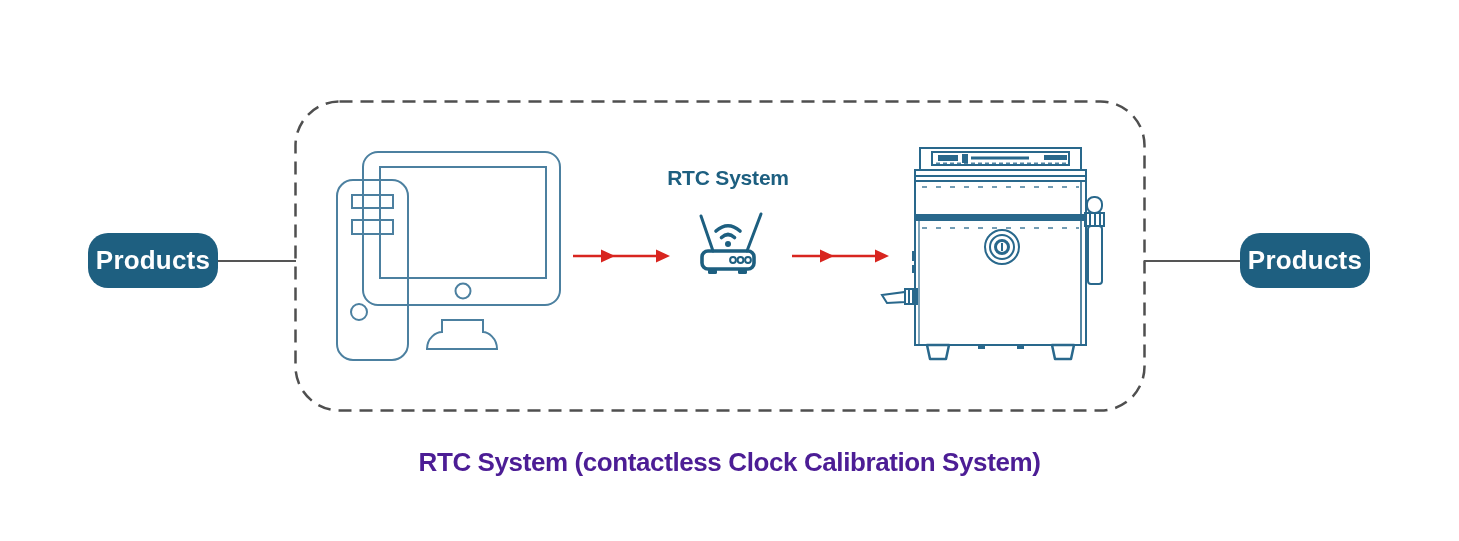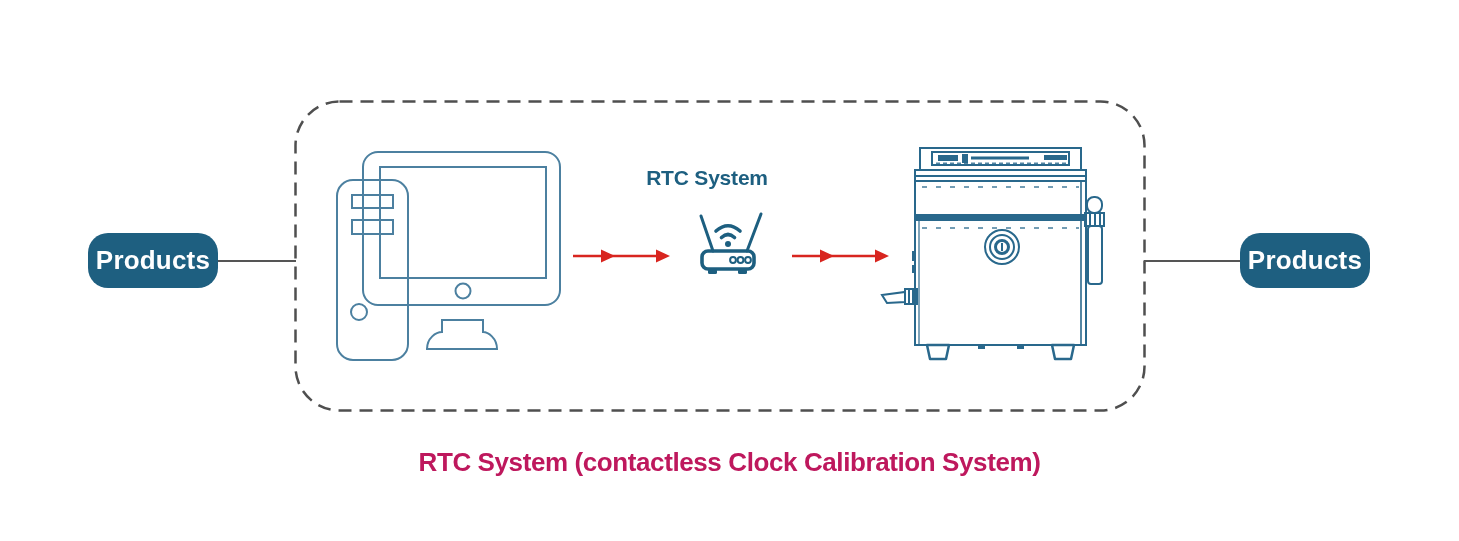--- a/index.html
+++ b/index.html
@@ -13,21 +13,21 @@
     display:flex;align-items:center;justify-content:center;
     color:#ffffff;font-size:26px;font-weight:700;letter-spacing:.2px;
   }
   .connector{height:2px;background:#555555;}
   .router-label{
     width:220px;text-align:center;color:#1d5f80;
     font-size:21px;font-weight:700;letter-spacing:-.2px;
   }
   .caption{
     left:0;top:447px;width:1459px;text-align:center;
-    color:#be185d;font-size:26px;font-weight:700;letter-spacing:-.4px;
+    color:#4c1d95;font-size:26px;font-weight:700;letter-spacing:-.4px;
   }
   svg{display:block;}
   .pc-stroke{stroke:#4c80a0;stroke-width:2;fill:none;}
   .mc{stroke:#29688c;stroke-width:2;fill:none;}
   .mc-fill{fill:#29688c;stroke:none;}
   .rt-stroke{stroke:#1d5f80;fill:none;stroke-linecap:round;}
   .rt-fill{fill:#1d5f80;stroke:none;}
   .arrow-line{stroke:#d8251f;stroke-width:2.5;}
   .arrow-head{fill:#d8251f;}
 </style>
@@ -63,21 +63,21 @@
     <rect class="pc-stroke" x="19" y="74" width="41" height="14"></rect>
     <circle class="pc-stroke" cx="26" cy="166" r="8"></circle>
   </svg>
 
   <svg class="abs" style="left:573px;top:248px;" width="98" height="16" viewBox="0 0 98 16">
     <line class="arrow-line" x1="0" y1="8" x2="88" y2="8"></line>
     <polygon class="arrow-head" points="28,1.5 42,8 28,14.5"></polygon>
     <polygon class="arrow-head" points="83,1.5 97,8 83,14.5"></polygon>
   </svg>
 
-  <div class="abs router-label" style="left:597px;top:166px;">RTC System</div>
+  <div class="abs router-label" style="left:618px;top:166px;">RTC System</div>
 
   <svg class="abs" style="left:692px;top:204px;" width="72" height="72" viewBox="0 0 72 72">
     <line class="rt-stroke" style="stroke-width:3;" x1="21" y1="47" x2="9" y2="12"></line>
     <line class="rt-stroke" style="stroke-width:3;" x1="55" y1="47" x2="69" y2="10"></line>
     <path class="rt-stroke" style="stroke-width:3.6;" d="M24,27 Q36,16.5 48,27"></path>
     <path class="rt-stroke" style="stroke-width:3.6;" d="M29.5,33.5 Q36,27.5 42.5,33.5"></path>
     <circle class="rt-fill" cx="36" cy="40" r="3"></circle>
     <rect class="rt-stroke" style="stroke-width:3.6;" x="10" y="47" width="52" height="18" rx="6"></rect>
     <circle class="rt-stroke" style="stroke-width:2;" cx="41" cy="56" r="2.9"></circle>
     <circle class="rt-stroke" style="stroke-width:2;" cx="48.5" cy="56" r="2.9"></circle>

